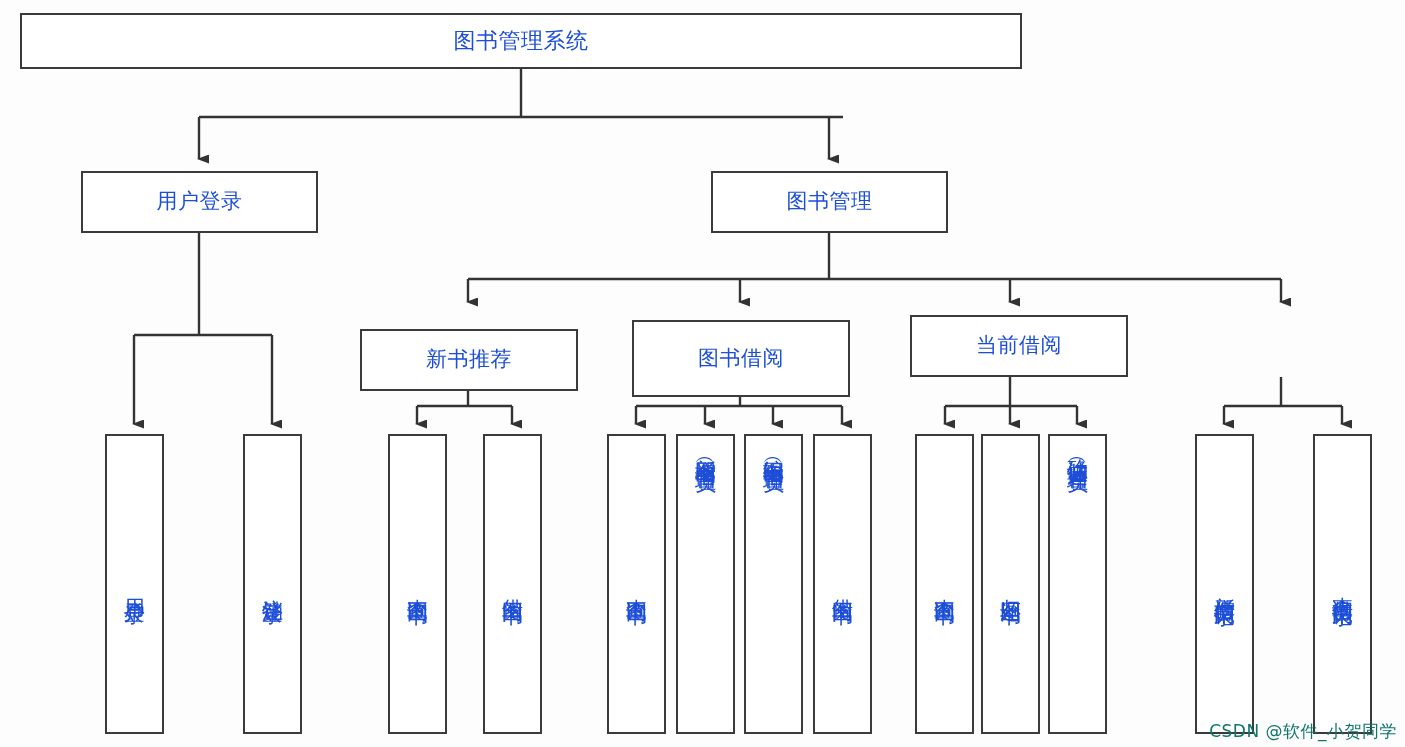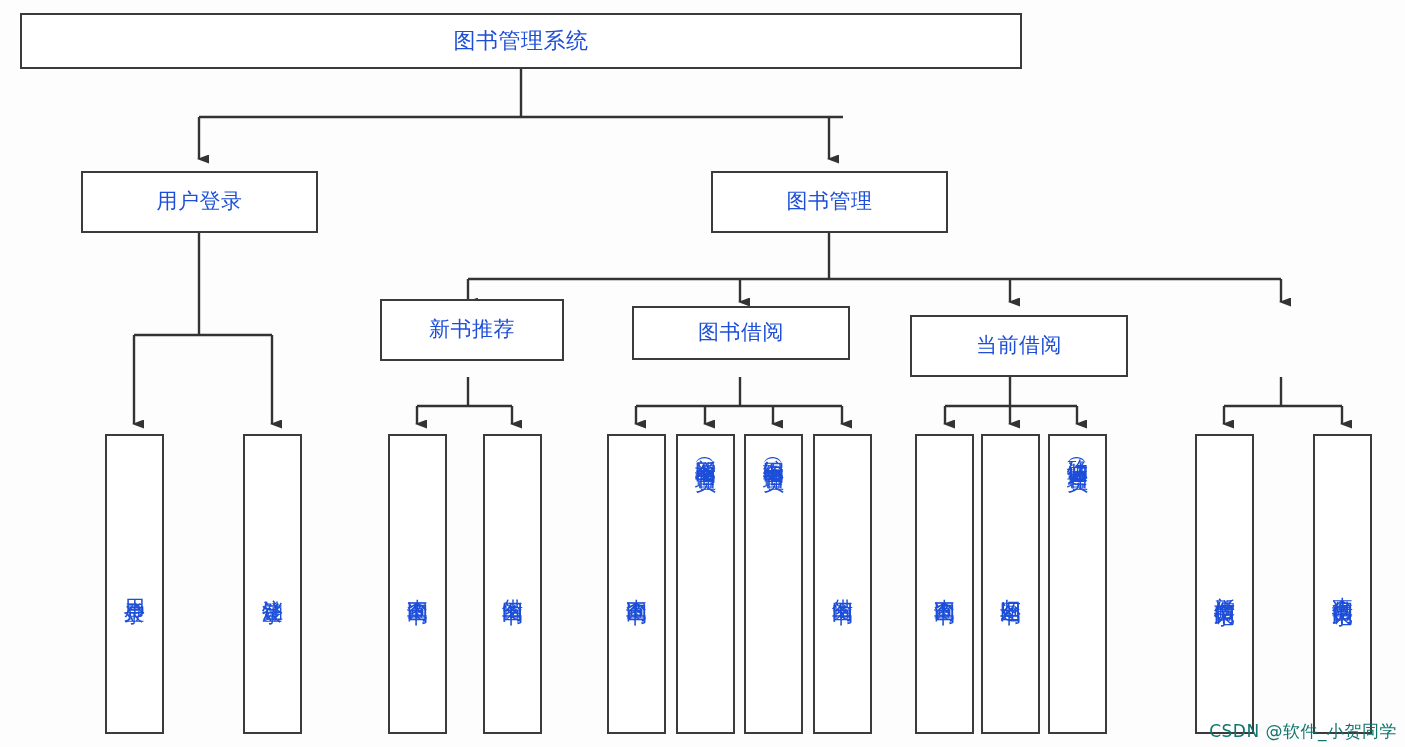--- a/index.html
+++ b/index.html
@@ -134,24 +134,24 @@
     <span class="label">图书管理系统</span>
   </div>
 
   <div class="node horiz" style="left:81px; top:171px; width:237px; height:62px;">
     <span class="label">用户登录</span>
   </div>
   <div class="node horiz" style="left:711px; top:171px; width:237px; height:62px;">
     <span class="label">图书管理</span>
   </div>
 
-  <div class="node horiz" style="left:360px; top:299px; width:184px; height:62px;margin-left:20px;">
+  <div class="node horiz" style="left:360px; top:329px; width:218px; height:62px;">
     <span class="label">新书推荐</span>
   </div>
-  <div class="node horiz" style="left:632px; top:306px; width:218px; height:54px;">
+  <div class="node horiz" style="left:632px; top:320px; width:218px; height:77px;">
     <span class="label">图书借阅</span>
   </div>
   <div class="node horiz" style="left:902px; top:315px; width:218px; height:62px;margin-left:8px;">
     <span class="label">当前借阅</span>
   </div>
 
   <div class="node vert" style="left:105px; top:434px; width:59px; height:300px;">
     <span class="label">用户登录</span>
   </div>
   <div class="node vert" style="left:243px; top:434px; width:59px; height:300px;">

